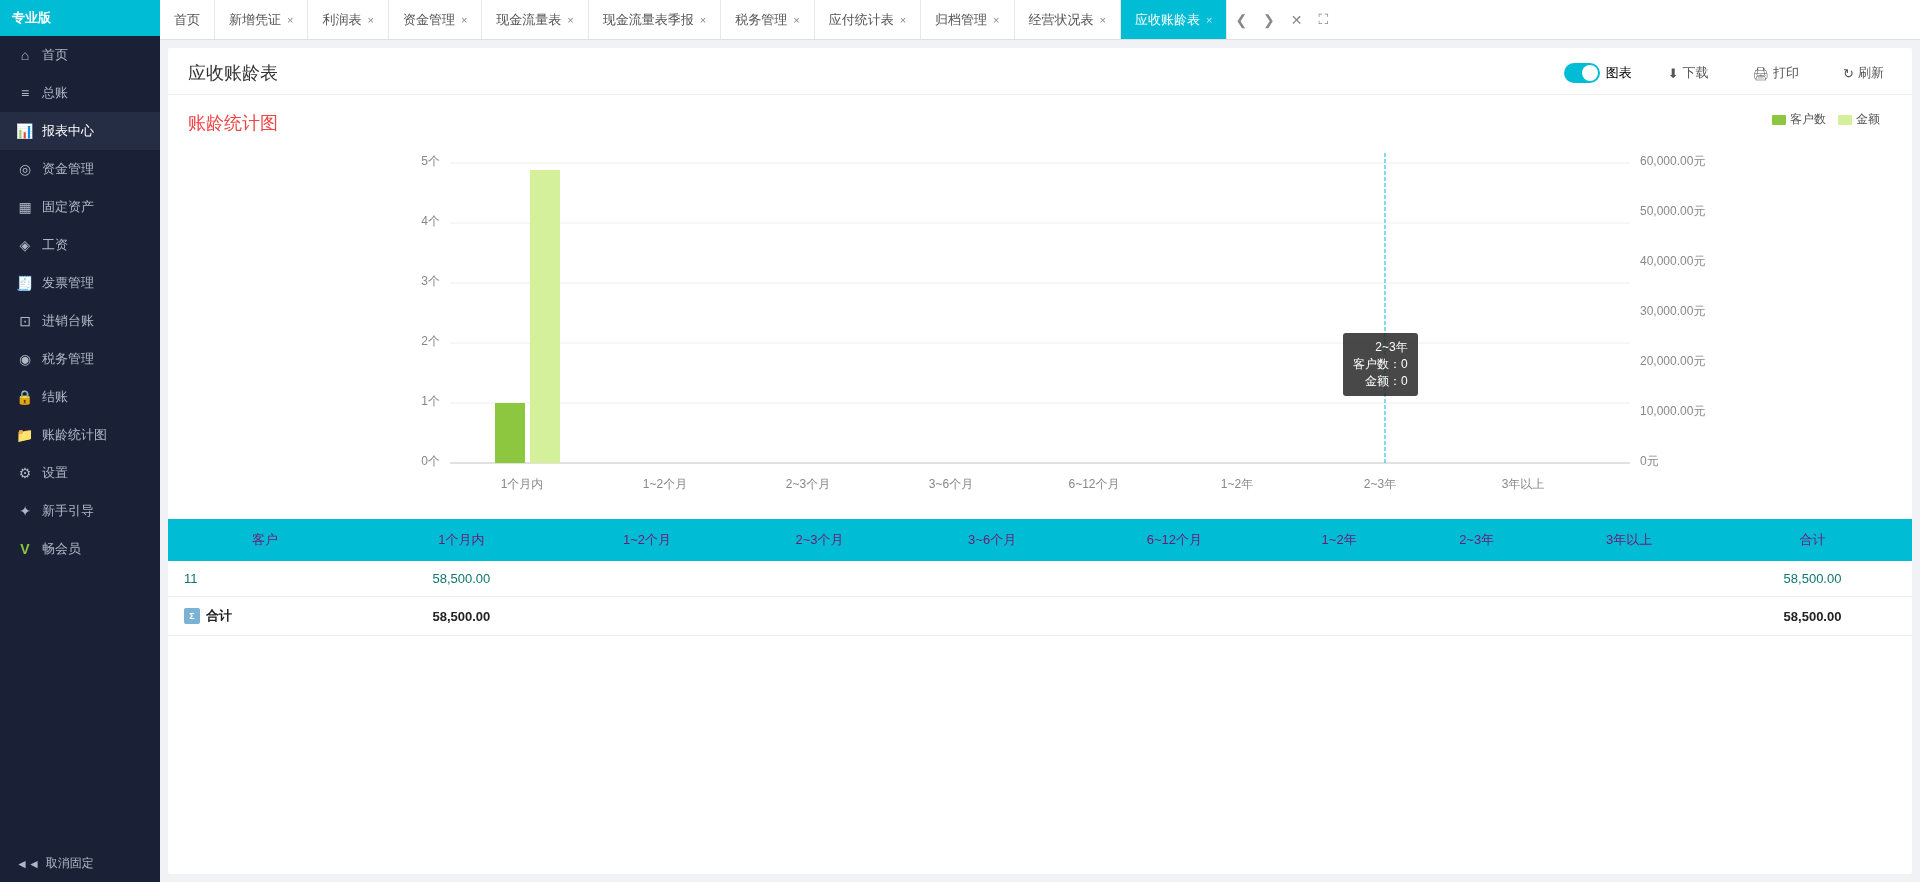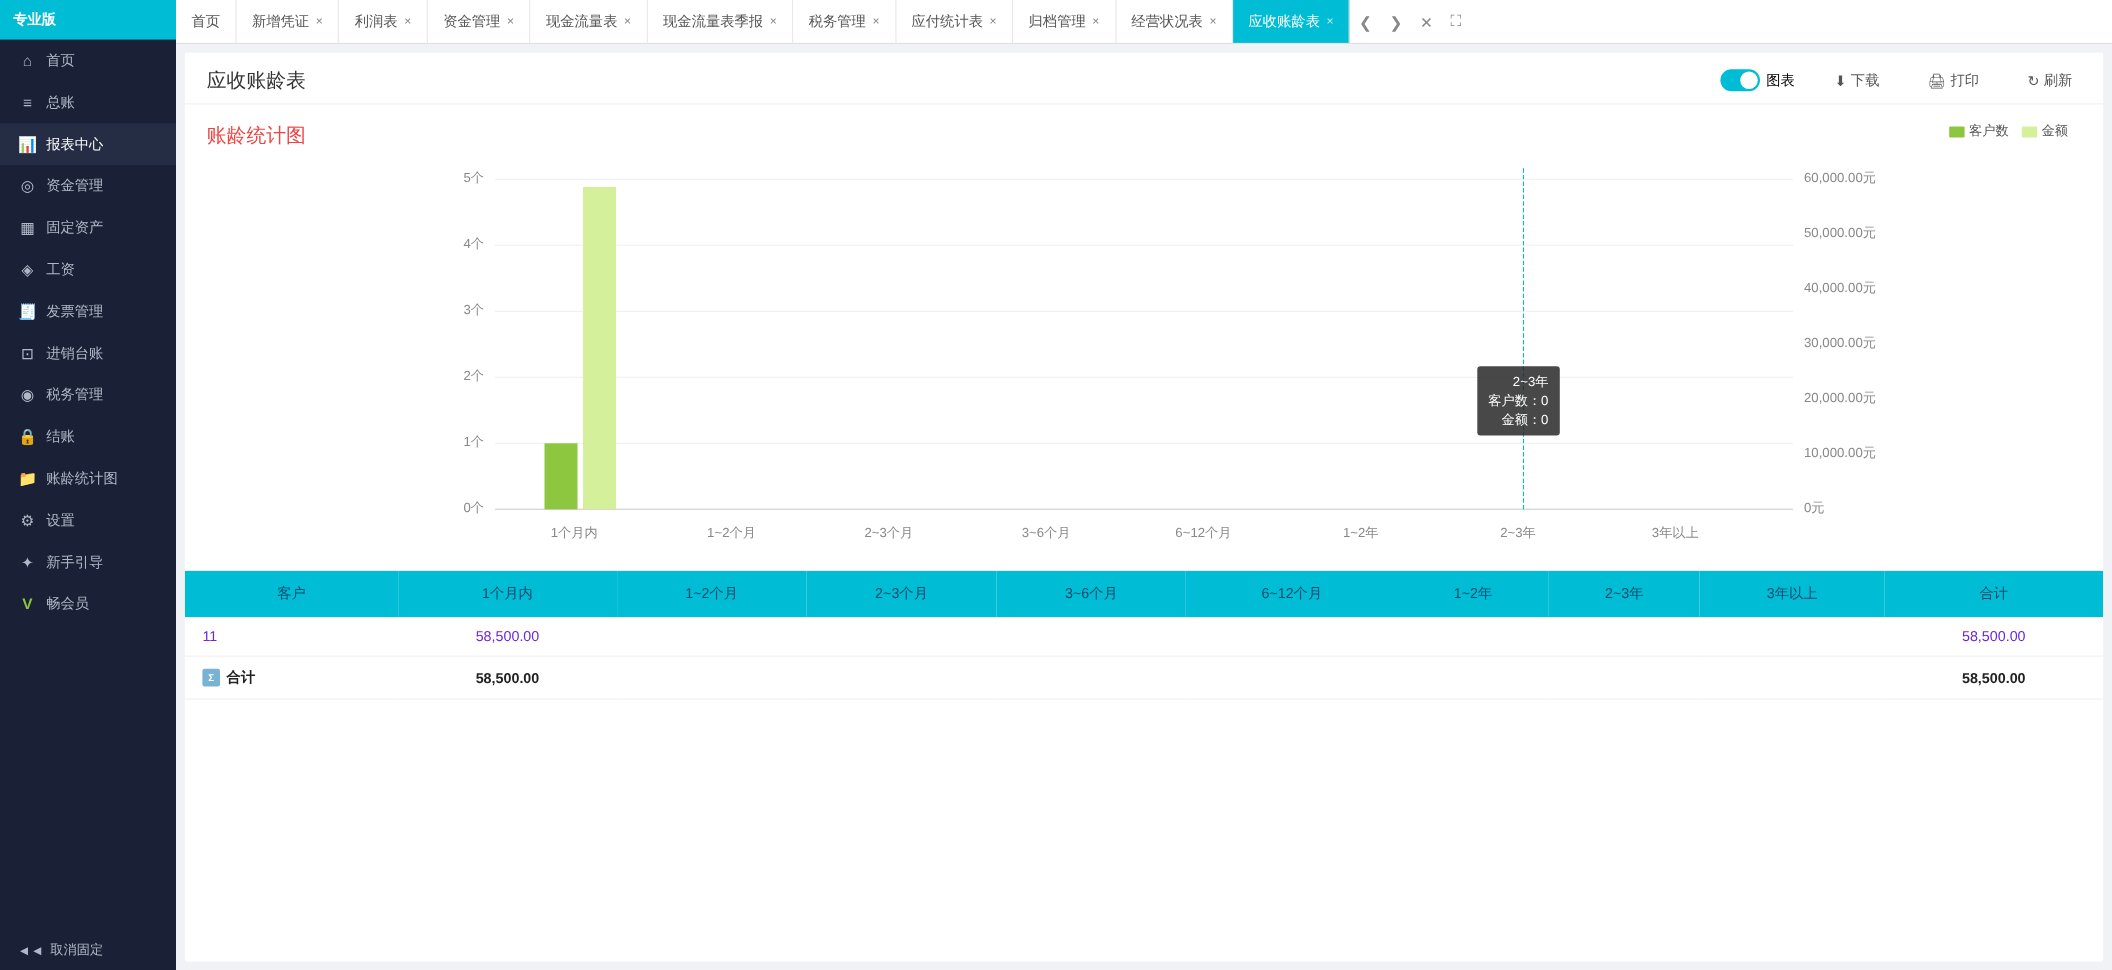--- a/index.html
+++ b/index.html
@@ -214,35 +214,35 @@
     }
 
     
     .data-table {
       width: 100%;
       border-collapse: collapse;
       font-size: 13px;
     }
     .data-table thead tr {
       background: #00bcd4;
-      color: #0c4a6e;
+      color: #701a75;
     }
     .data-table thead th {
       padding: 12px 8px;
       text-align: center;
       font-weight: normal;
       border: none;
     }
     .data-table tbody tr {
       border-bottom: 1px solid #f0f0f0;
     }
     .data-table tbody td {
       padding: 10px 8px;
       text-align: center;
-      color: #6d28d9;
+      color: #0f766e;
     }
     .data-table tbody td:first-child {
       text-align: left;
       padding-left: 16px;
     }
     .data-table .total-row td {
       font-weight: bold;
       color: #222;
     }
     .total-row td:first-child {

